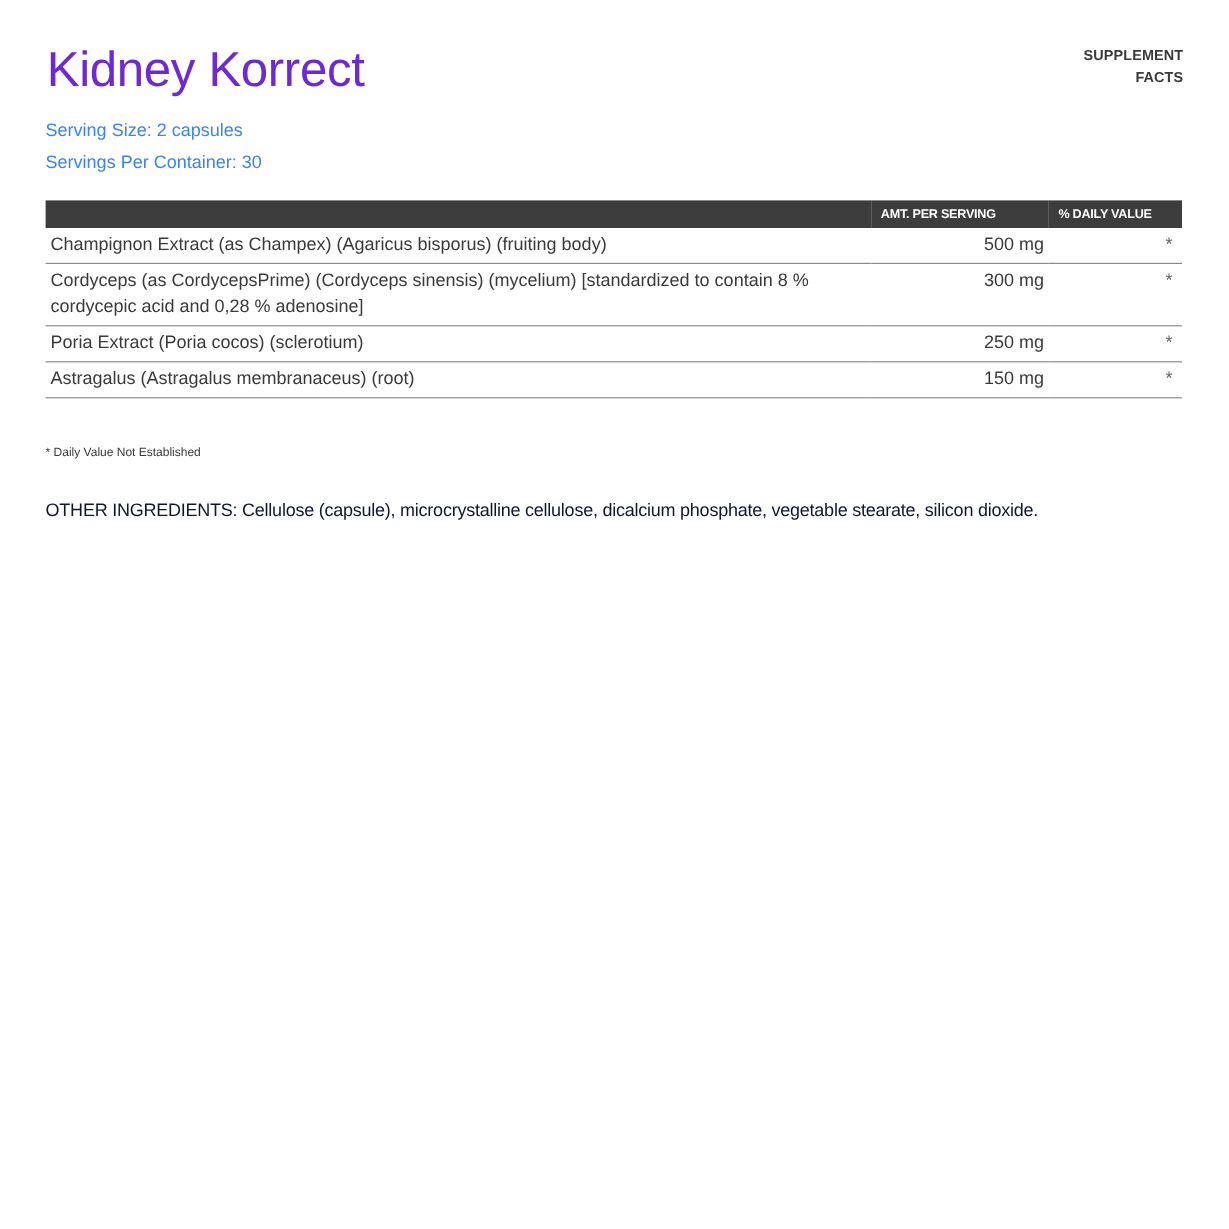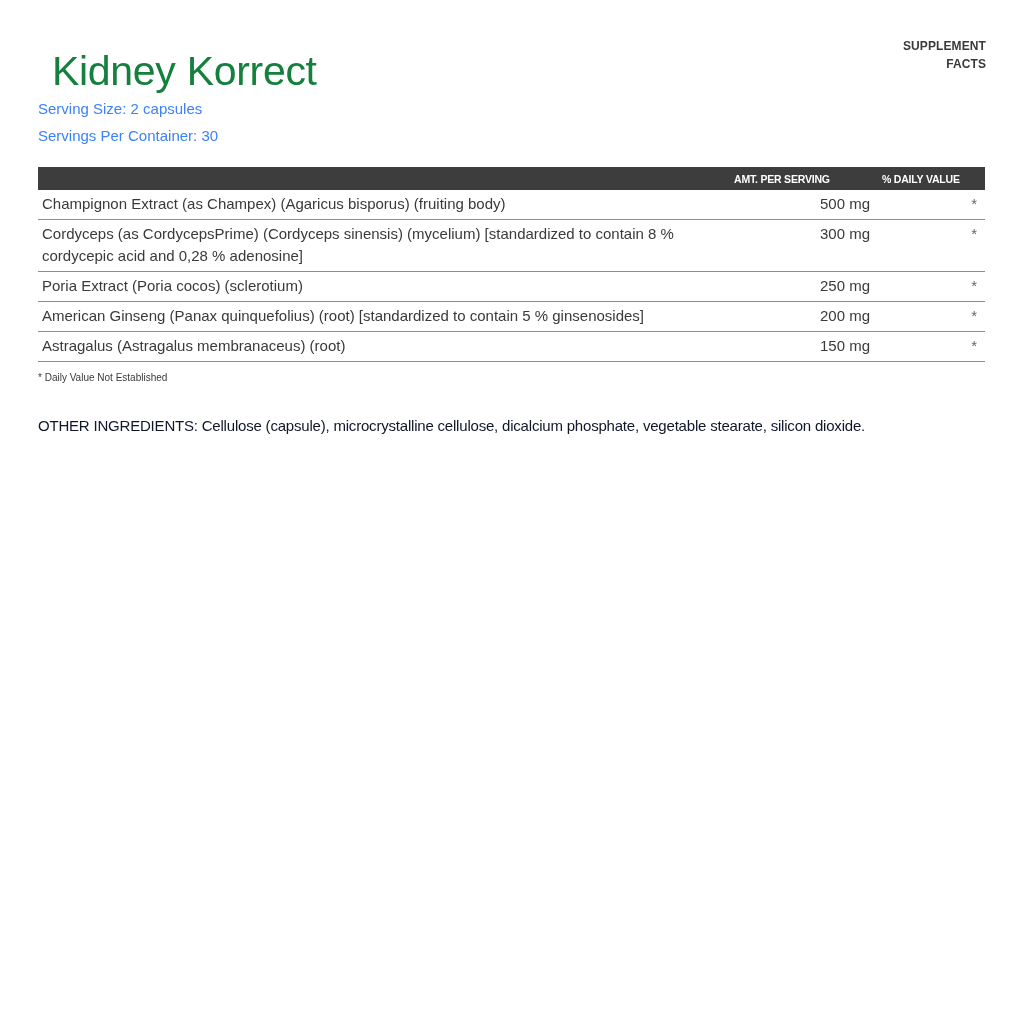--- a/index.html
+++ b/index.html
@@ -4,21 +4,21 @@
   <style>
     html, body { margin: 0; padding: 0; background: #ffffff; }
     body {
       width: 1024px; height: 1024px; position: relative; overflow: hidden;
       font-family: "Liberation Sans", "DejaVu Sans", sans-serif;
       color: #3a3a3a;
     }
     .title {
       position: absolute; left: 38px; top: 32px;
       font-size: 41px; font-weight: 400; letter-spacing: -0.3px;
-      color: #15803d; margin: 14px; line-height: 50px;
+      color: #6d28d9; margin: 1px; line-height: 50px;
     }
     .sf-label {
       position: absolute; right: 38px; top: 37px;
       text-align: right; font-weight: 700; font-size: 12px; line-height: 18px;
       color: #3a3a3a; letter-spacing: 0.1px;
     }
     .serving {
       position: absolute; left: 38px; font-size: 15px; color: #3b82f6;
     }
     .serving.size { top: 100px; }
@@ -81,25 +81,20 @@
       <td class="name">Cordyceps (as CordycepsPrime) (Cordyceps sinensis) (mycelium) [standardized to contain 8 % cordycepic acid and 0,28 % adenosine]</td>
       <td class="amt">300 mg</td>
       <td class="dv">*</td>
     </tr>
     <tr>
       <td class="name">Poria Extract (Poria cocos) (sclerotium)</td>
       <td class="amt">250 mg</td>
       <td class="dv">*</td>
     </tr>
     <tr>
-      <td class="name">American Ginseng (Panax quinquefolius) (root) [standardized to contain 5 % ginsenosides]</td>
-      <td class="amt">200 mg</td>
-      <td class="dv">*</td>
-    </tr>
-    <tr>
       <td class="name">Astragalus (Astragalus membranaceus) (root)</td>
       <td class="amt">150 mg</td>
       <td class="dv">*</td>
     </tr>
   </tbody>
 </table>
 
 <div class="footnote">* Daily Value Not Established</div>
 
 <div class="other">

